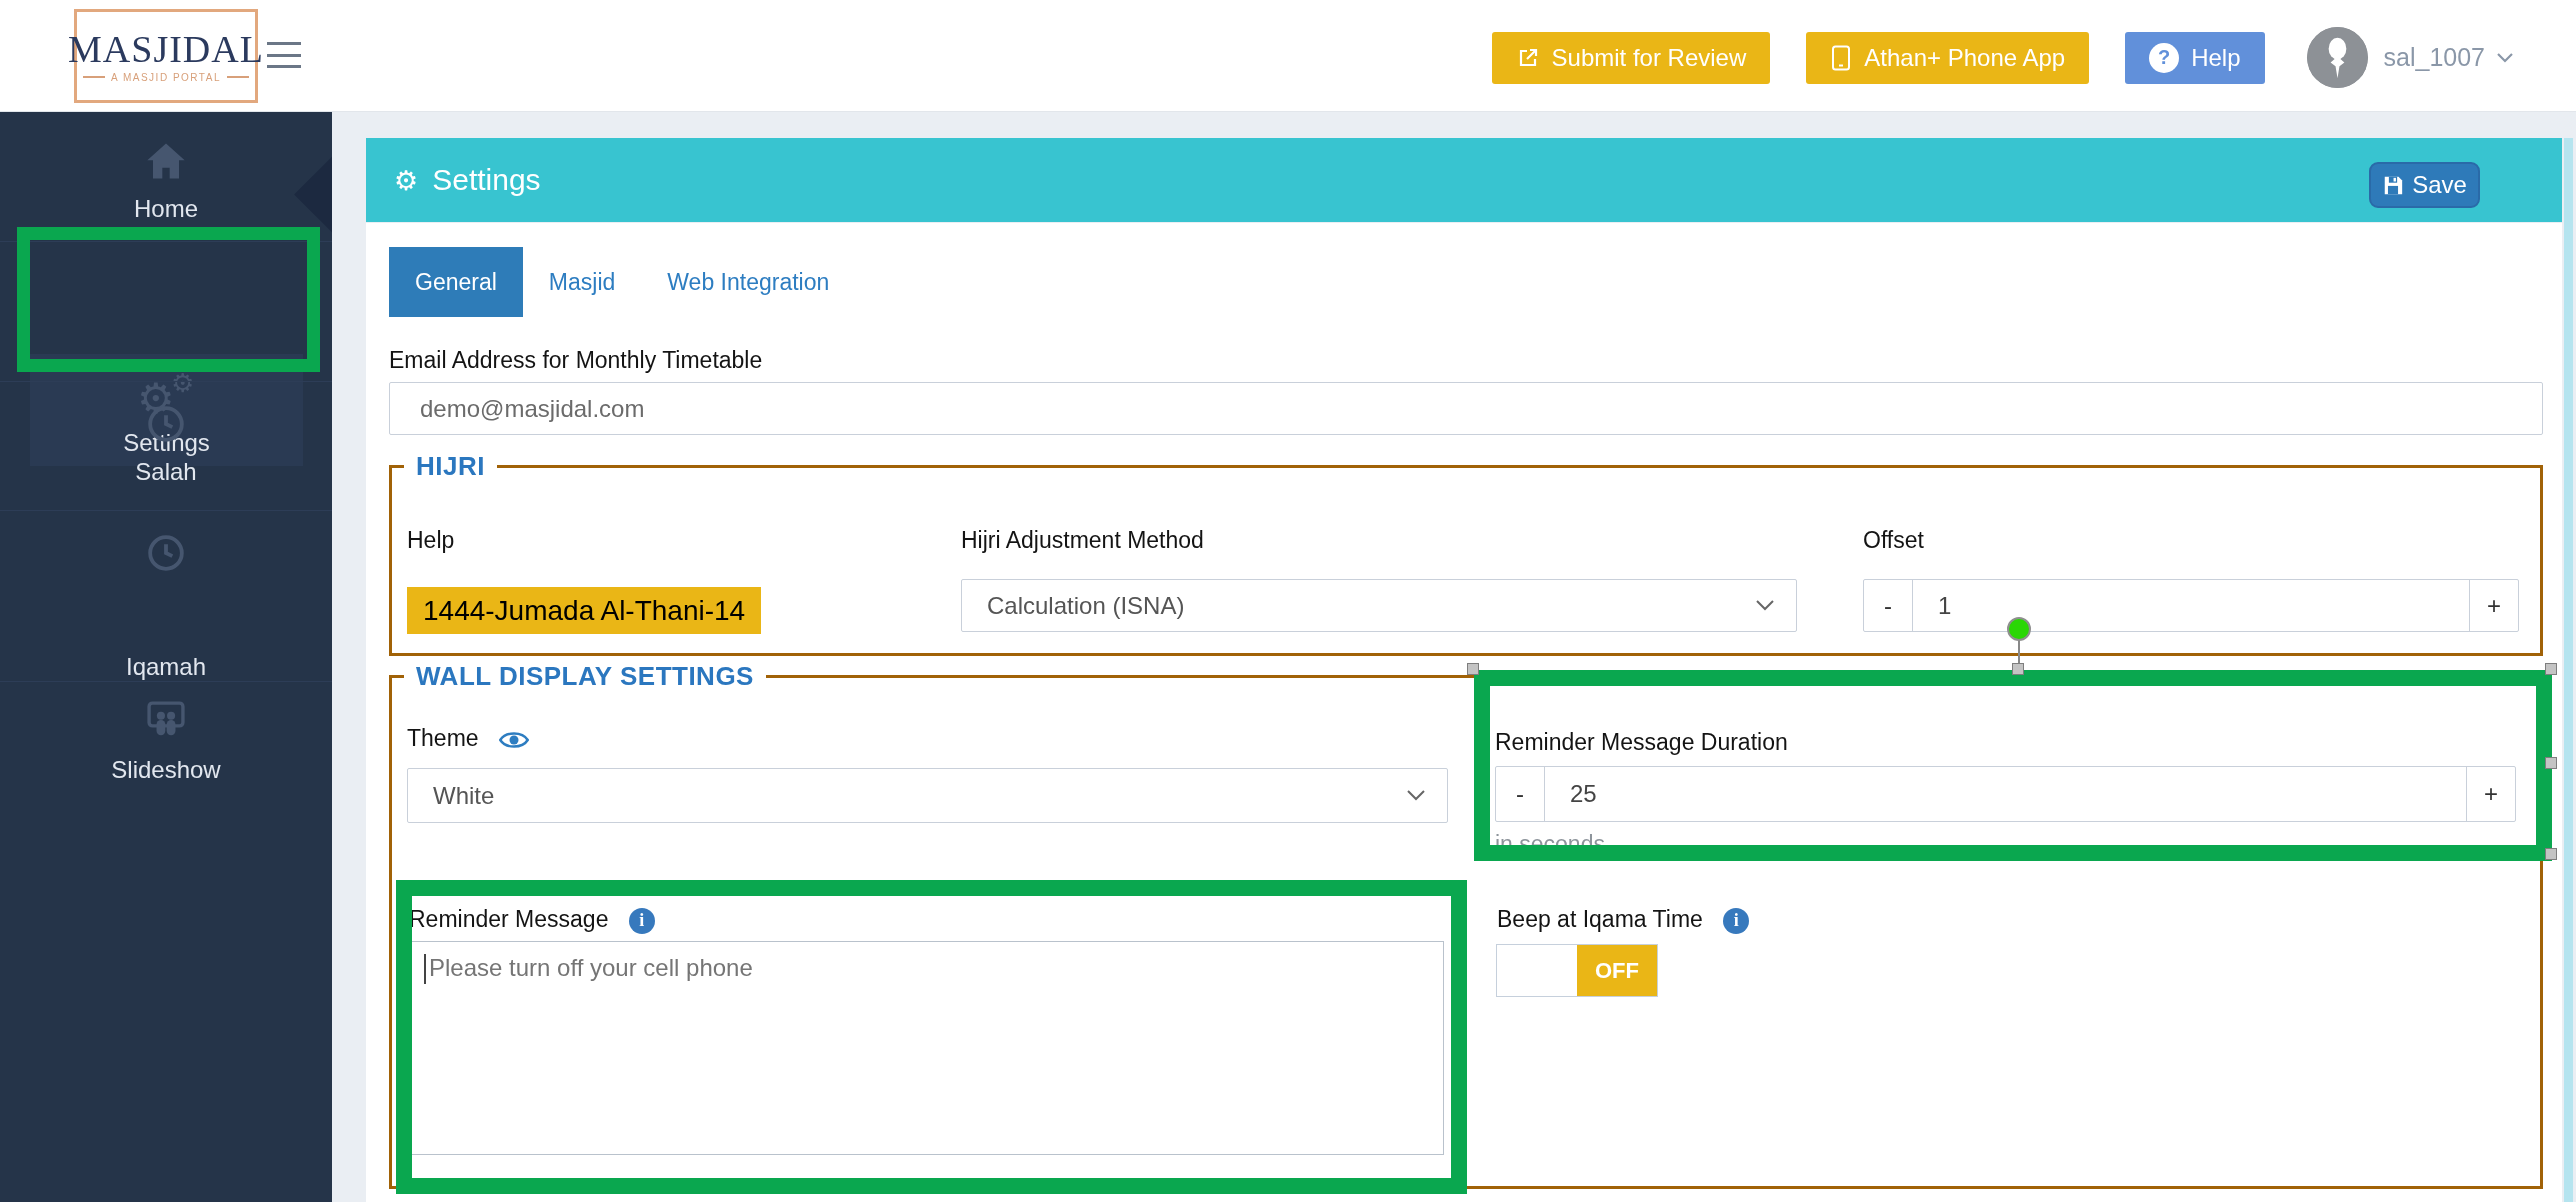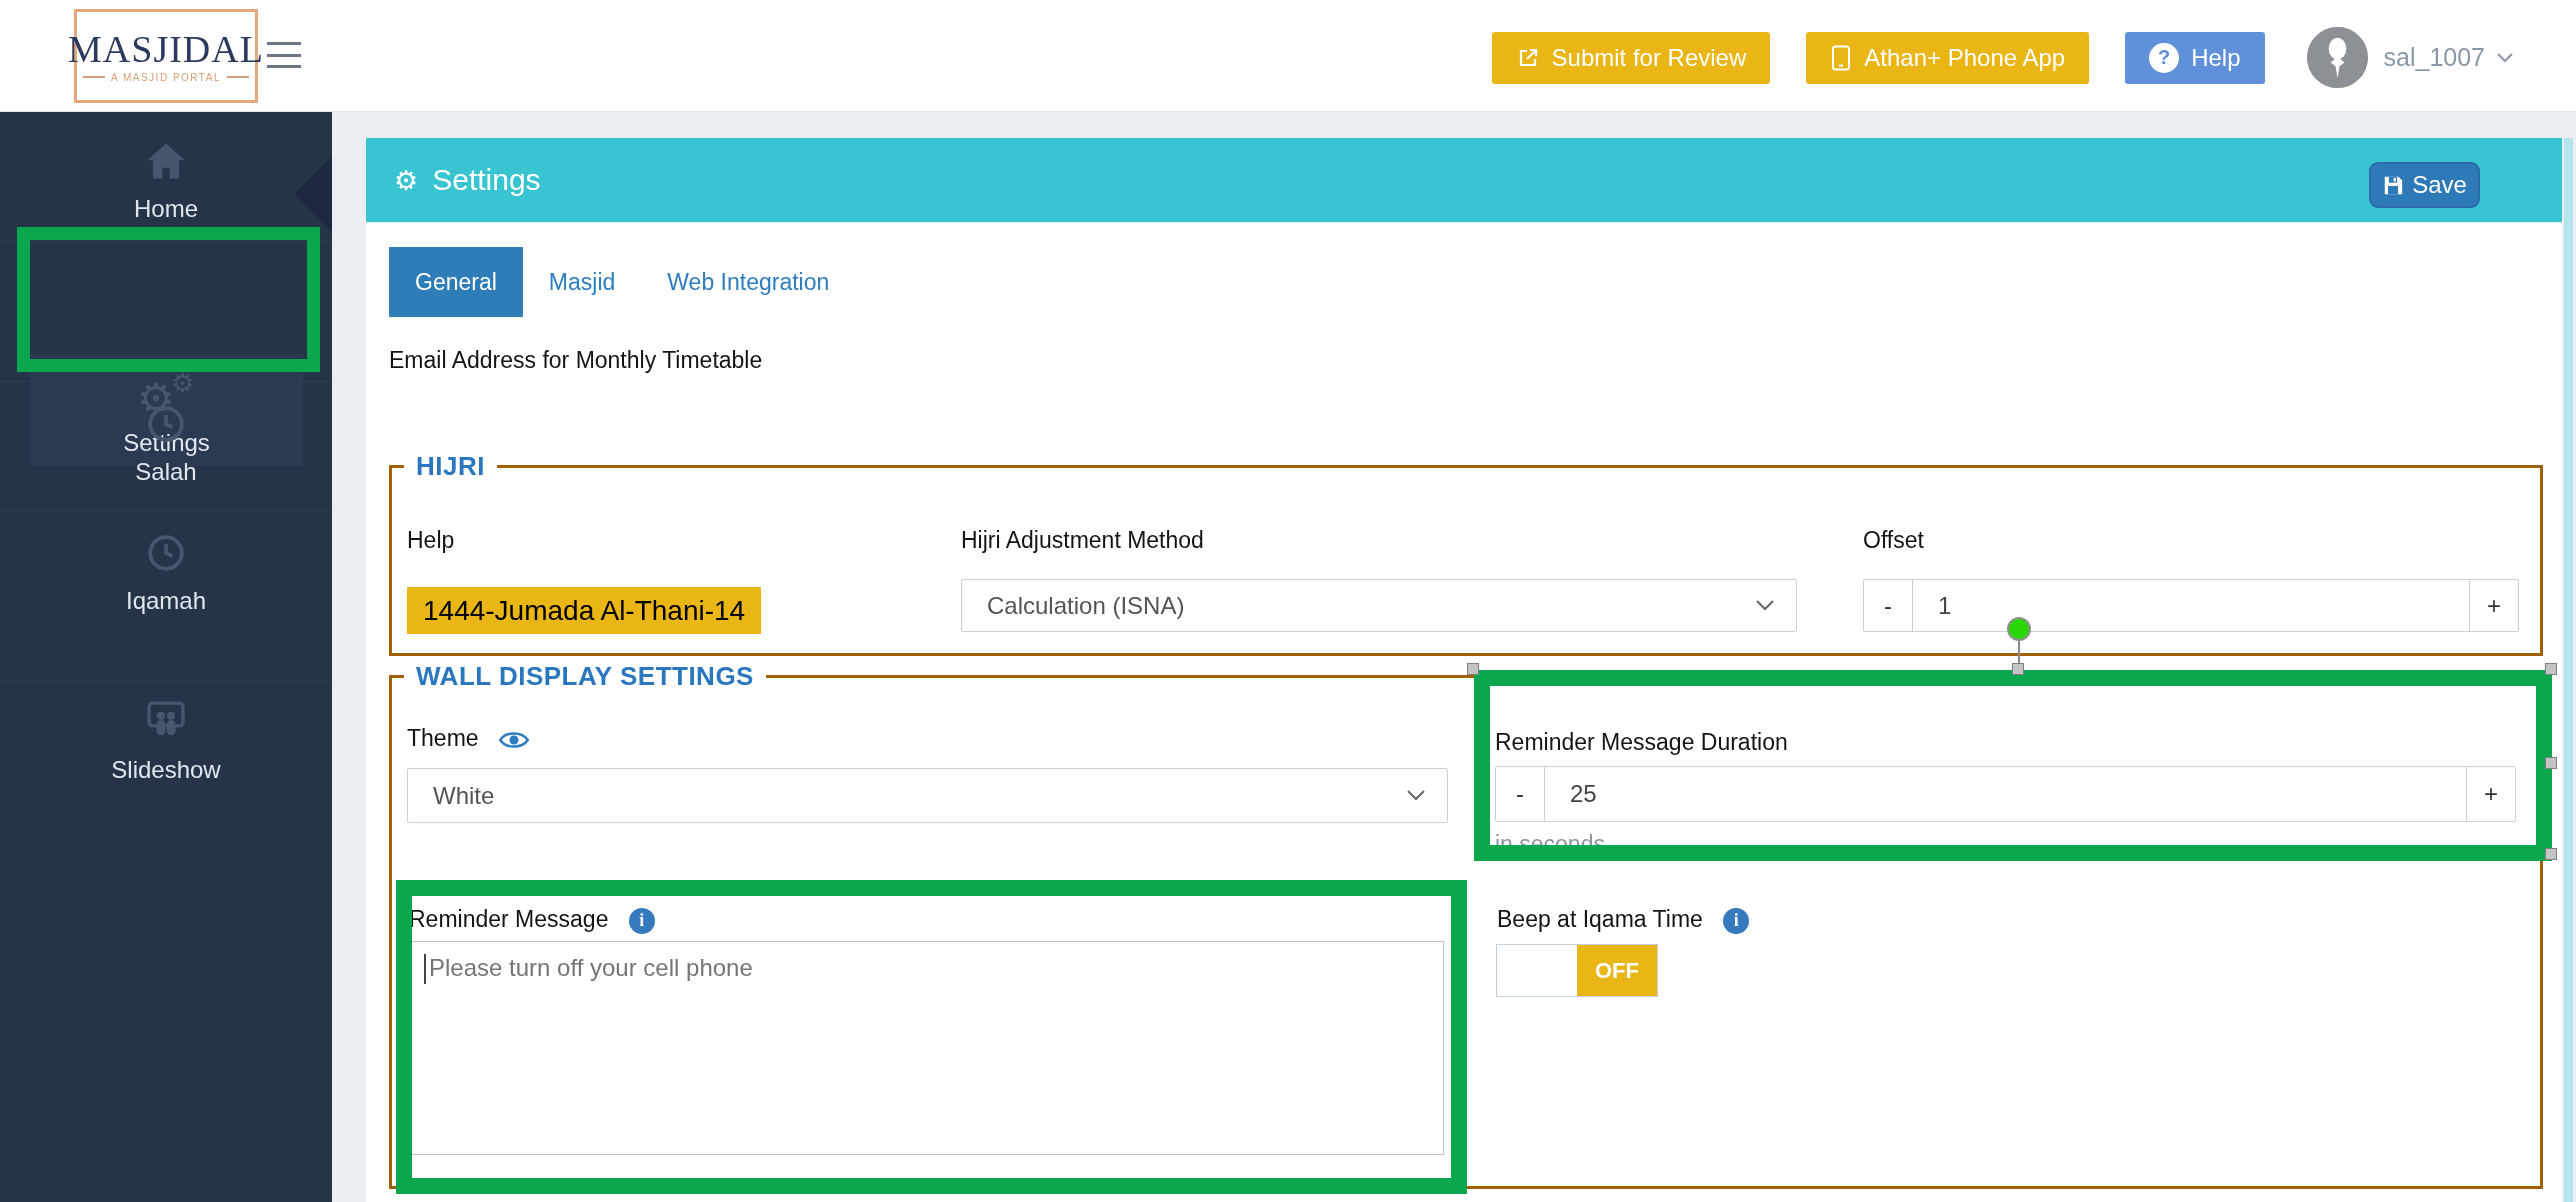--- a/index.html
+++ b/index.html
@@ -181,21 +181,21 @@
       <span class="icn">
         <svg width="38" height="38" viewBox="0 0 24 24" fill="none" stroke="#46566f" stroke-width="2.4">
             <circle cx="12" cy="12" r="10"></circle>
             <polyline points="12,6.5 12,12 16,14"></polyline>
           </svg>
       </span>
       <span class="side-label">Salah</span>
     </div>
     <div class="divider" style="top:398px;"></div>
 
-    <div class="side-item" style="top:398px; height:171px; padding-top:24px;">
+    <div class="side-item" style="top:398px; height:171px; padding-top:24px;justify-content:space-between;">
       <span class="icn">
         <svg width="38" height="38" viewBox="0 0 24 24" fill="none" stroke="#46566f" stroke-width="2.4">
             <circle cx="12" cy="12" r="10"></circle>
             <polyline points="12,6.5 12,12 16,14"></polyline>
           </svg>
       </span>
       <span class="side-label">Iqamah</span>
     </div>
     <div class="divider" style="top:569px;"></div>
 
@@ -235,20 +235,21 @@
 
   <main class="card">
 
     <div class="tabs">
       <div class="tab active">General</div>
       <div class="tab">Masjid</div>
       <div class="tab">Web Integration</div>
     </div>
 
     <div class="fld-label email-label">Email Address for Monthly Timetable</div>
+    <input class="email-input" type="text" readonly="" value="demo@masjidal.com" style="">
 
     <section class="fset fset-hijri">
       <span class="fset-legend">HIJRI</span>
 
       <div class="fld-label" style="position:absolute; left:15px; top:59px;">Help</div>
       <div class="badge-date">1444-Jumada Al-Thani-14</div>
 
       <div class="fld-label" style="position:absolute; left:569px; top:59px;">Hijri Adjustment Method</div>
       <div class="sel" style="left:569px; top:111px; width:836px; height:53px;">
         <span>Calculation (ISNA)</span>

